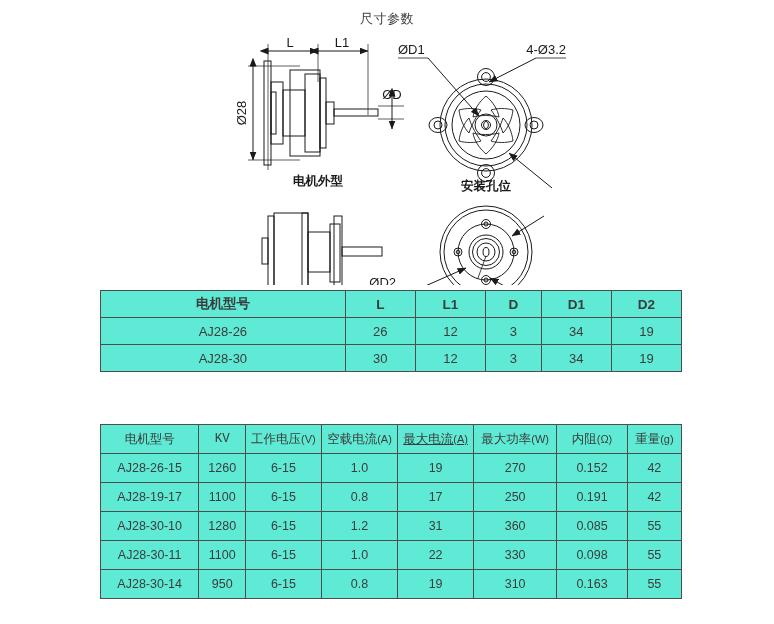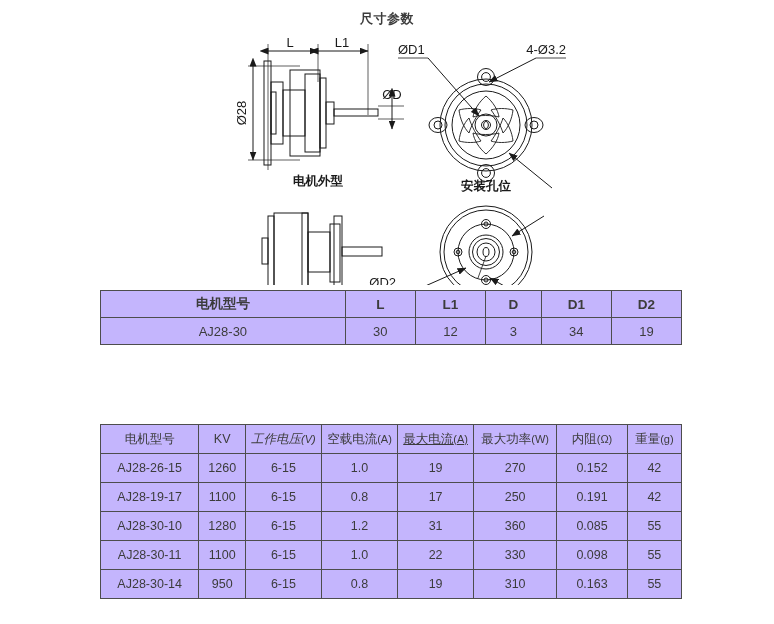--- a/index.html
+++ b/index.html
@@ -15,21 +15,21 @@
     color: #3c3c3c;
     overflow: hidden;
   }
 
   
   .section-title {
     position: absolute;
     width: 100%;
     text-align: center;
     font-size: 13px;
-    font-weight: bold;
+    font-weight: normal;
     color: #3c3c3c;
     letter-spacing: 0.5px;
   }
   #title-dimension { top: 10px; left: 0; }
   #title-electrical { top: 428px; left: 0; }
 
   
   #drawing {
     position: absolute;
     left: 0;
@@ -48,21 +48,21 @@
   .dwg-dim {
     font-family: "Liberation Sans", "DejaVu Sans", sans-serif;
     font-size: 13px;
     fill: #1a1a1a;
   }
 
   
   table {
     border-collapse: collapse;
     position: absolute;
-    background: #c4b5fd;
+    background: #5eead4;
     padding-left: 16px;
   }
   table td, table th {
     border: 1px solid #4d4d4d;
     text-align: center;
     vertical-align: middle;
     color: #3c3c3c;
     font-weight: normal;
   }
 
@@ -249,36 +249,44 @@
       <th class="col-model">电机型号</th>
       <th class="col-num">L</th>
       <th class="col-num">L1</th>
       <th class="col-d">D</th>
       <th class="col-num">D1</th>
       <th class="col-num">D2</th>
     </tr>
   </thead>
   <tbody>
     <tr>
+      <td>AJ28-26</td>
+      <td>26</td>
+      <td>12</td>
+      <td>3</td>
+      <td>34</td>
+      <td>19</td>
+    </tr>
+    <tr>
       <td>AJ28-30</td>
       <td>30</td>
       <td>12</td>
       <td>3</td>
       <td>34</td>
       <td>19</td>
     </tr>
   </tbody>
 </table>
 
 <table id="electrical-table">
   <thead>
     <tr id="electrical-header-row">
         <th style="width: 112px;"><span>电机型号</span></th>
-        <th style="width: 46px;"><span>KV</span></th>
-        <th style="width: 88px; font-style: italic;"><span>工作电压</span><span class="unit">(V)</span></th>
+        <th style="width: 46px; font-family: Liberation Mono, monospace;"><span>KV</span></th>
+        <th style="width: 88px;"><span>工作电压</span><span class="unit">(V)</span></th>
         <th style="width: 88px;"><span>空载电流</span><span class="unit">(A)</span></th>
         <th style="width: 88px; text-decoration: underline;"><span>最大电流</span><span class="unit">(A)</span></th>
         <th style="width: 96px; text-align: center;"><span>最大功率</span><span class="unit">(W)</span></th>
         <th style="width: 76px; text-align: center;"><span>内阻</span><span class="unit">(Ω)</span></th>
         <th style="width: 60px;"><span>重量</span><span class="unit">(g)</span></th>
       </tr>
   </thead>
   <tbody id="electrical-body">
       <tr>
         <td>AJ28-26-15</td>

